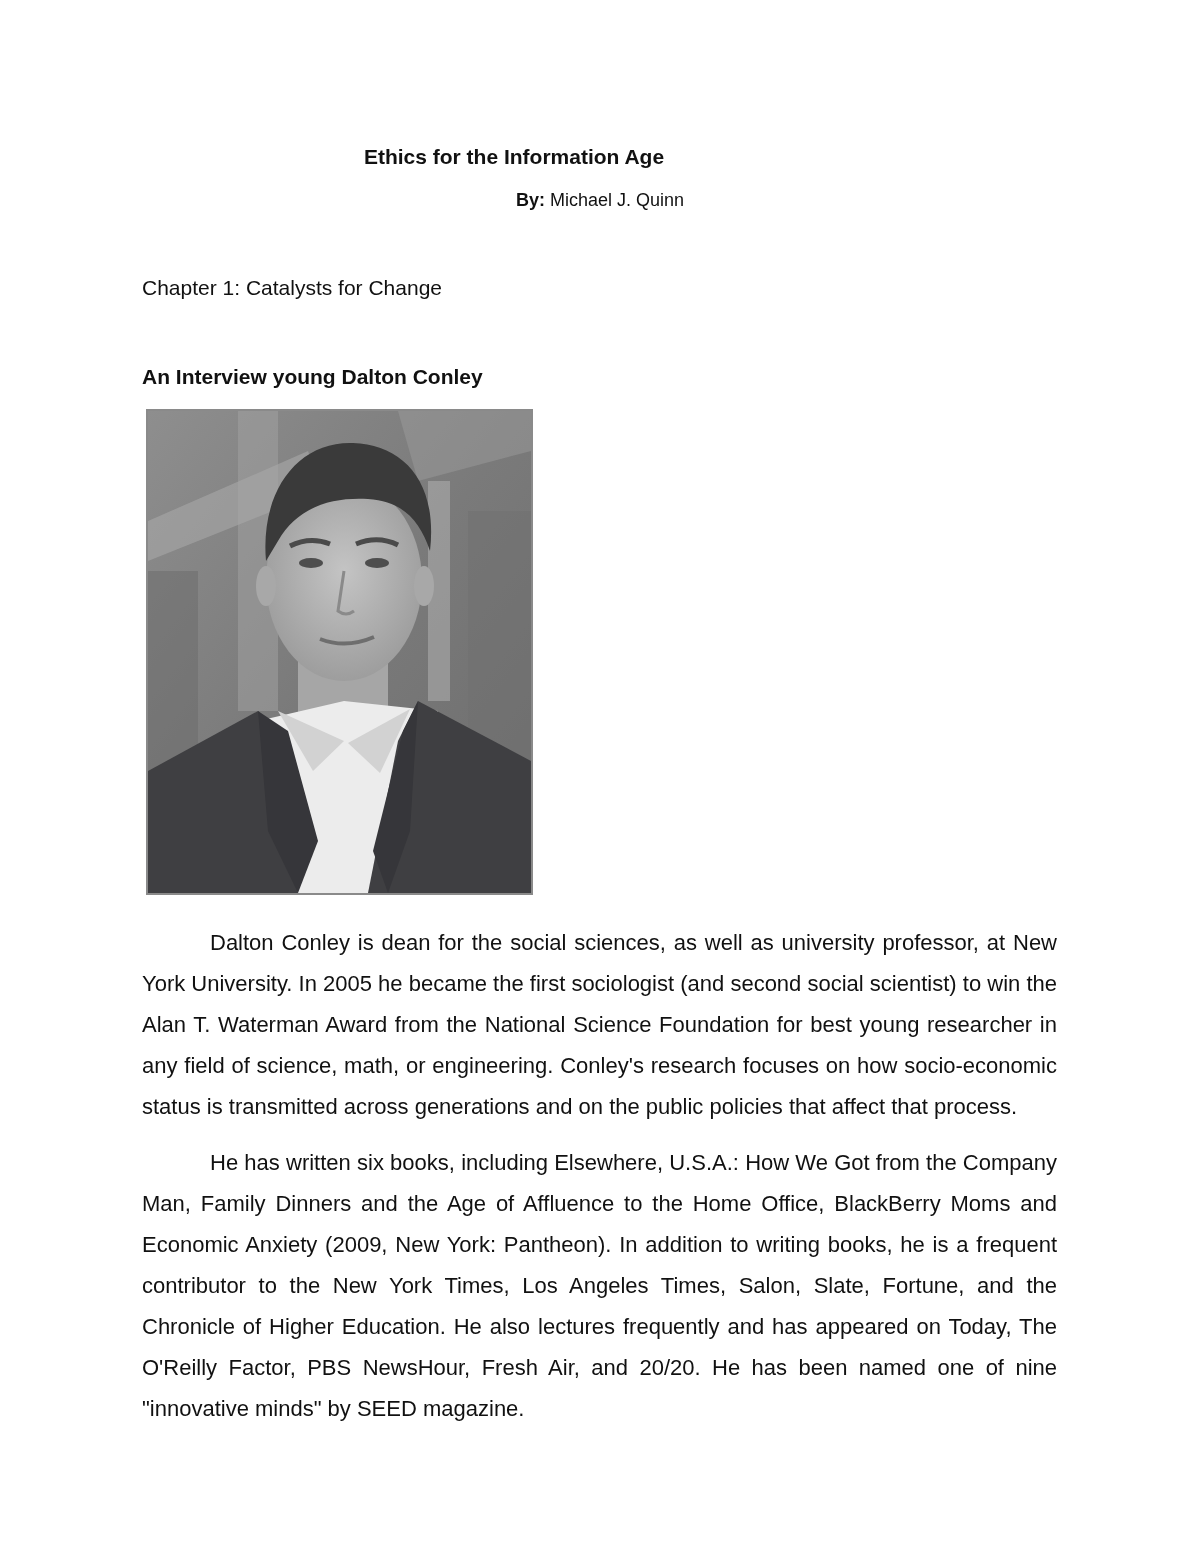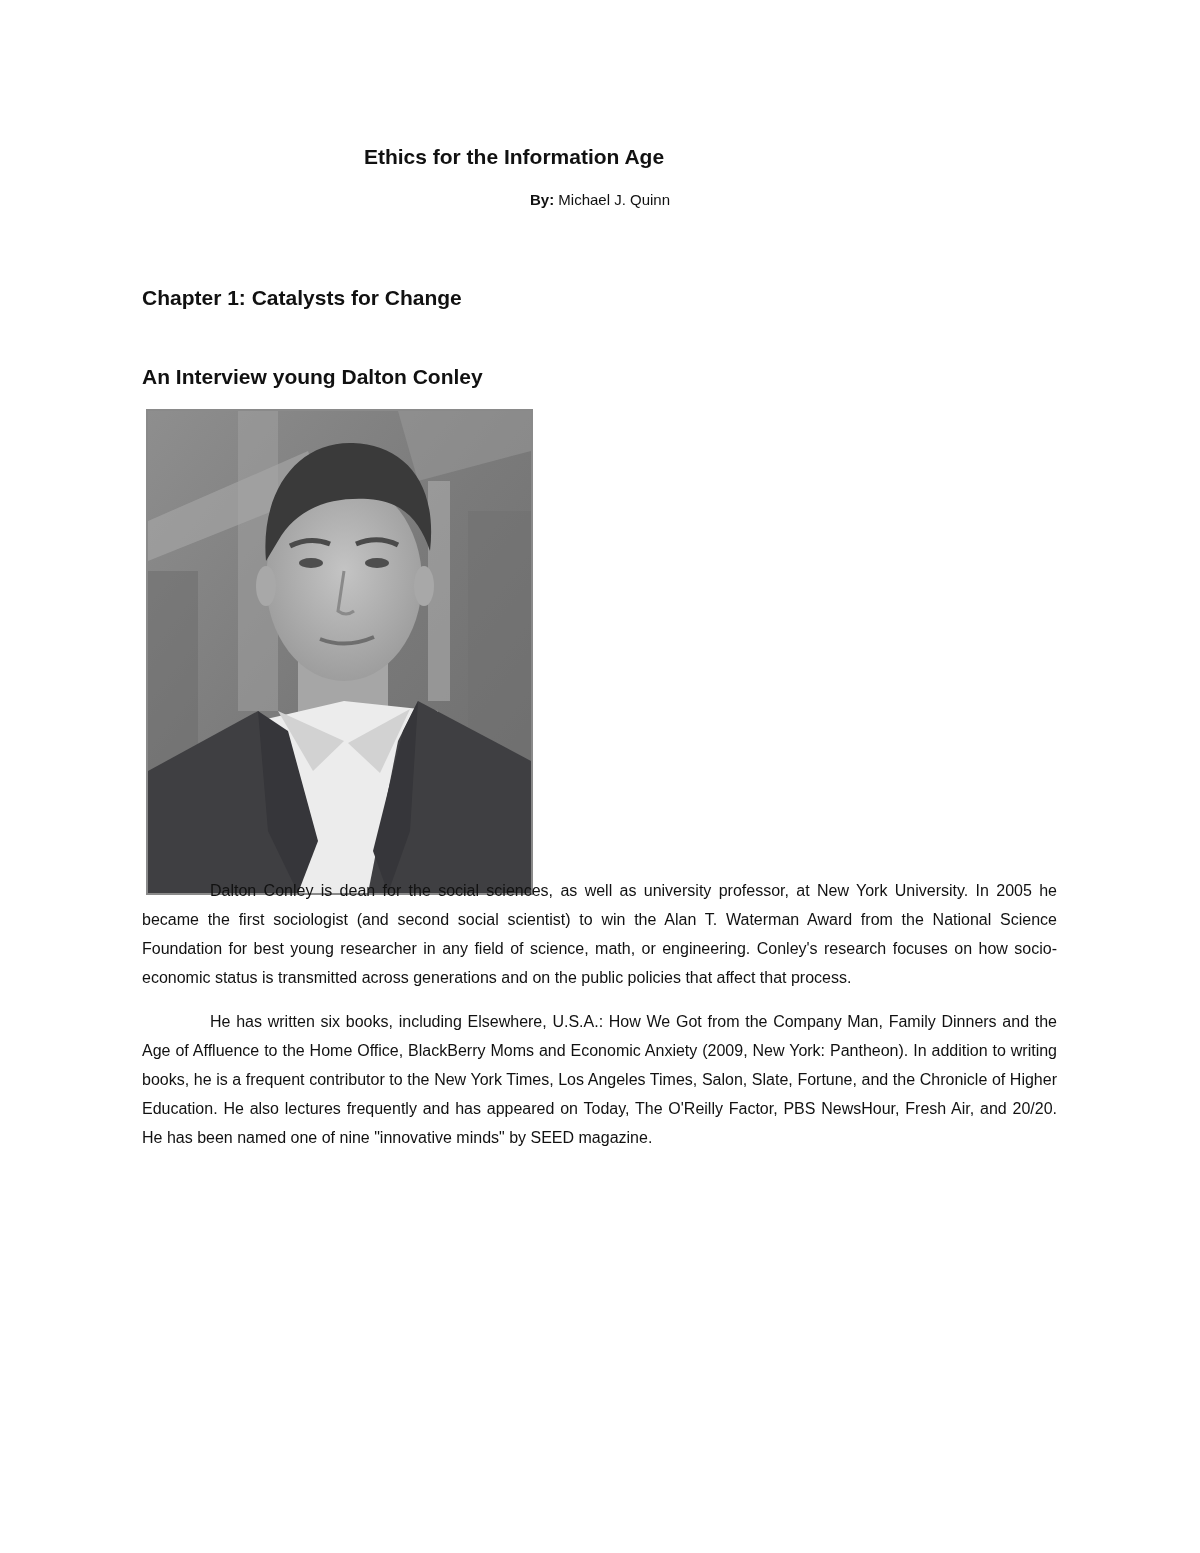--- a/index.html
+++ b/index.html
@@ -29,29 +29,29 @@
       text-align: center;
       font-weight: bold;
       font-size: 21px;
       line-height: 28px;
     }
     .byline {
       position: absolute;
       left: 0; width: 1200px;
       top: 186px;
       text-align: center;
-      font-size: 15px;
+      font-size: 18px;
       line-height: 28px;
     }
     .byline .by-label { font-weight: bold; }
     .chapter-heading {
       position: absolute;
       left: 142px;
-      top: 284px;
-      font-weight: bold;
+      top: 274px;
+      font-weight: normal;
       font-size: 21px;
       line-height: 28px;
     }
     .section-heading {
       position: absolute;
       left: 142px;
       top: 363px;
       font-weight: bold;
       font-size: 21px;
       line-height: 28px;
@@ -64,24 +64,24 @@
       height: 486px;
       border: 2px solid #8a8a8a;
       box-sizing: border-box;
       overflow: hidden;
       background: #7d7d7d;
     }
     .photo svg { display: block; }
     .body-text {
       position: absolute;
       left: 142px;
-      top: 876px;
+      top: 922px;
       width: 915px;
-      font-size: 16px;
-      line-height: 29px;
+      font-size: 22px;
+      line-height: 41px;
     }
     .body-text p {
       margin: 0 0 15px 0;
       text-align: justify;
       text-indent: 68px;
     }
   </style>
 </head>
 <body>
 

